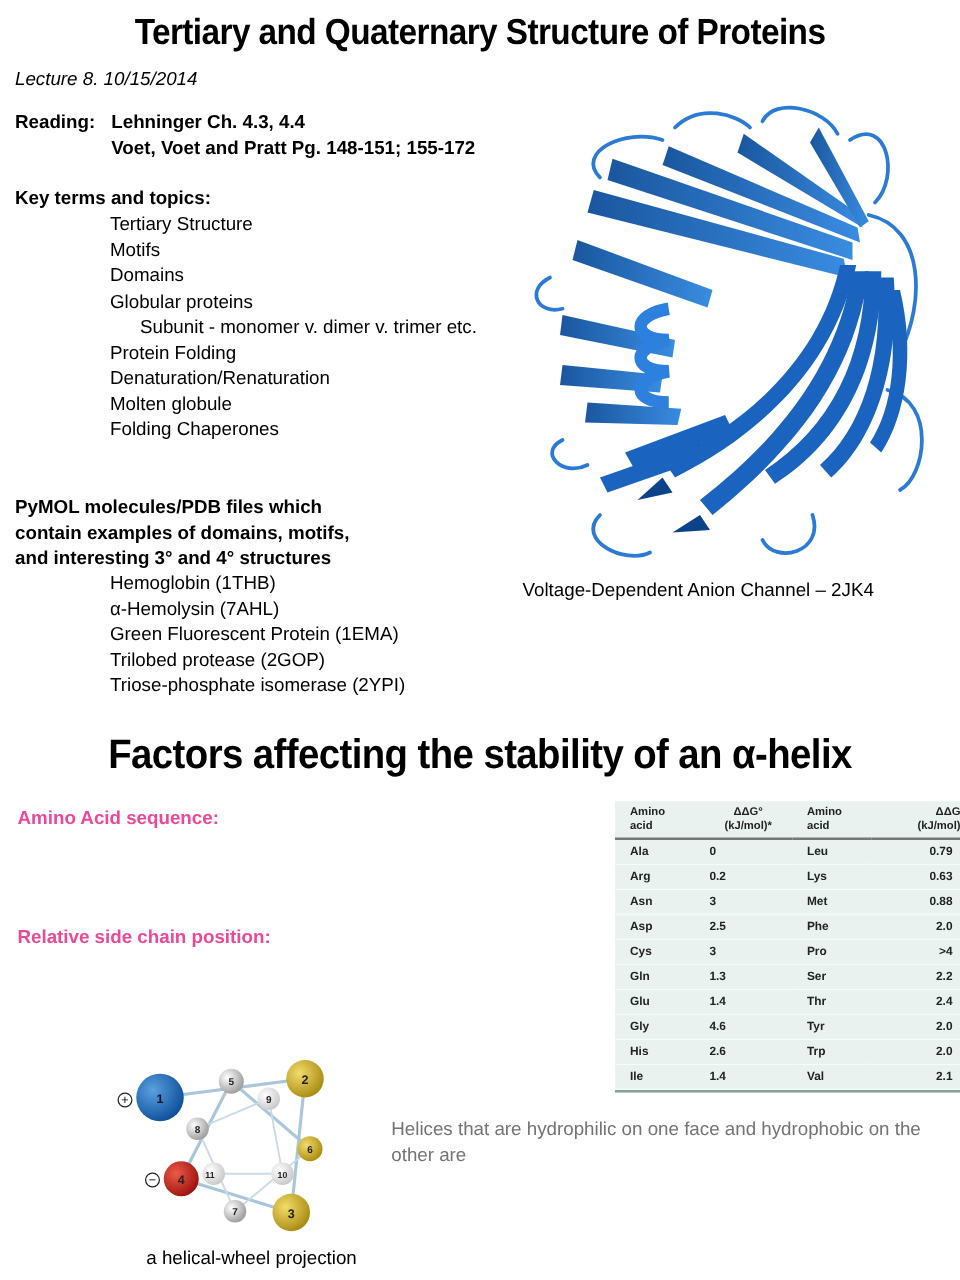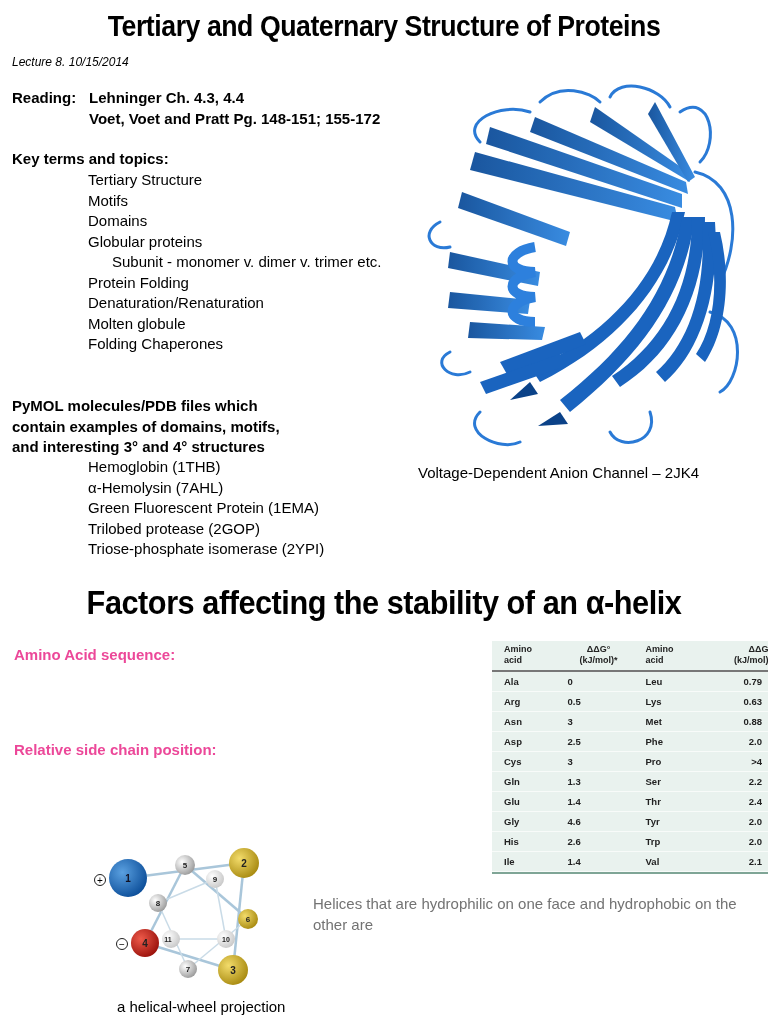--- a/index.html
+++ b/index.html
@@ -1,21 +1,21 @@
 <!DOCTYPE html>
 <html><head>
 <meta charset="utf-8">
 <style>
   html, body { margin: 0; padding: 0; background: #ffffff; }
   body { width: 768px; height: 1024px; position: relative; overflow: hidden; font-family: "Liberation Sans", sans-serif; color: #000; }
   .abs { position: absolute; }
   .title { left: 0; width: 768px; text-align: center; font-weight: bold; font-family: "Liberation Sans", sans-serif; letter-spacing: -0.5px; }
   #title1 { top: 10px; font-size: 29px; transform: scaleX(0.92); }
   #title2 { top: 584px; font-size: 33px; transform: scaleX(0.93); }
-  #lecture { left: 12px; top: 55px; font-size: 12px; font-style: italic; }
+  #lecture { left: 12px; top: 55px; font-size: 15px; font-style: italic; }
   .bold { font-weight: bold; font-size: 15px; }
   .item { font-size: 15px; line-height: 20.5px; }
   #reading { left: 12px; top: 88px; line-height: 20.5px; }
   #reading .lbl { display: inline-block; width: 77px; }
   #reading .ind { padding-left: 77px; }
   #keyterms-h { left: 12px; top: 150px; }
   #keyterms { left: 88px; top: 170px; }
   #keyterms .sub { padding-left: 24px; }
   #pymol-h { left: 12px; top: 396px; line-height: 20.5px; }
   #pymol { left: 88px; top: 457px; }
@@ -150,21 +150,21 @@
     </thead>
     <tbody id="aa-body">
         <tr>
           <td>Ala</td>
           <td>0</td>
           <td>Leu</td>
           <td class="v2">0.79</td>
         </tr>
         <tr>
           <td>Arg</td>
-          <td>0.5</td>
+          <td>0.2</td>
           <td>Lys</td>
           <td class="v2">0.63</td>
         </tr>
         <tr>
           <td>Asn</td>
           <td>3</td>
           <td>Met</td>
           <td class="v2">0.88</td>
         </tr>
         <tr>

